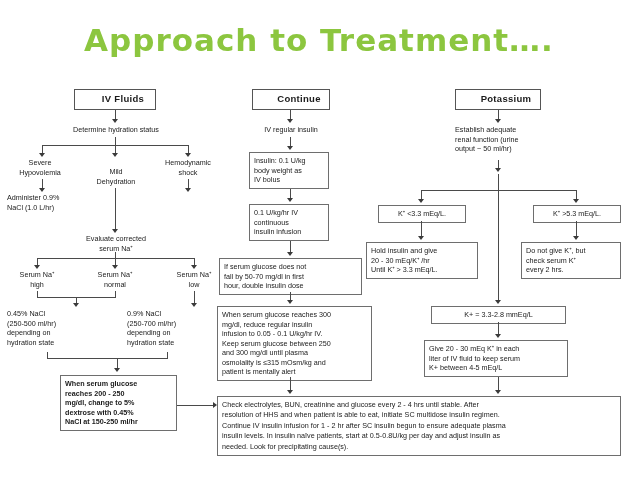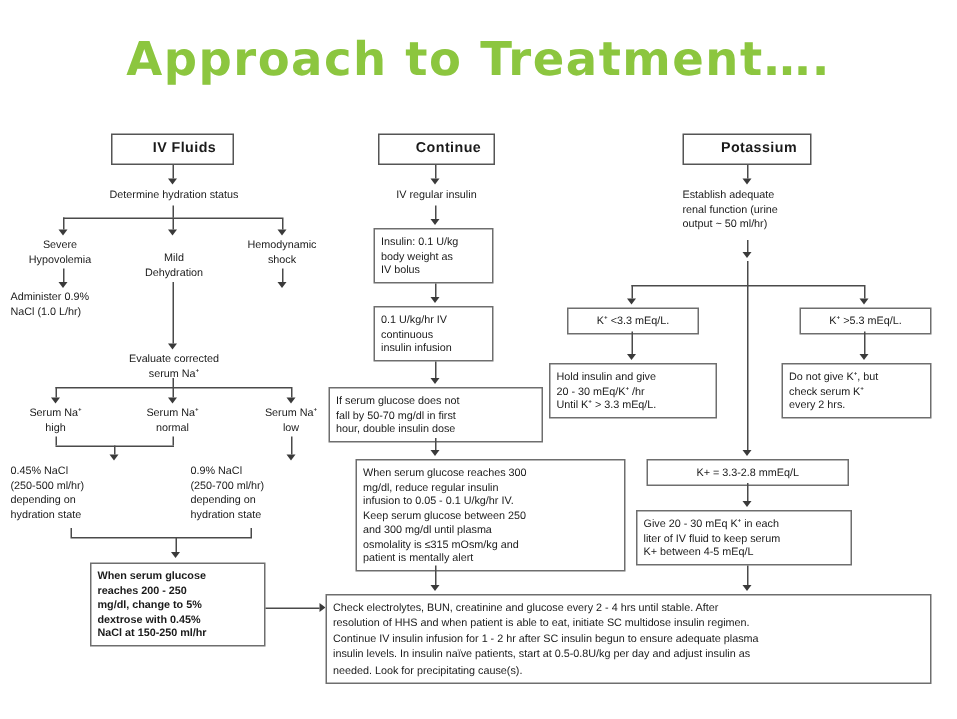--- a/index.html
+++ b/index.html
@@ -191,21 +191,21 @@
   <div class="vline" style="left:290px; top:241px; height:11px;"></div>
   <div class="arrowdn" style="left:287px; top:252px;"></div>
 
   <div class="node boxed lft" style="left:219px; top:258px; width:143px;">If serum glucose does not
 fall by 50-70 mg/dl in first
 hour, double insulin dose</div>
 
   <div class="vline" style="left:290px; top:292px; height:8px;"></div>
   <div class="arrowdn" style="left:287px; top:300px;"></div>
 
-  <div class="node boxed lft" style="left:217px; top:306px; width:180px;margin-left:20px;">When serum glucose reaches 300
+  <div class="node boxed lft" style="left:217px; top:306px; width:155px;">When serum glucose reaches 300
 mg/dl, reduce regular insulin
 infusion to 0.05 - 0.1 U/kg/hr IV.
 Keep serum glucose between 250
 and 300 mg/dl until plasma
 osmolality is  ≤315 mOsm/kg and
 patient is mentally alert</div>
 
   <div class="vline" style="left:290px; top:377px; height:13px;"></div>
   <div class="arrowdn" style="left:287px; top:390px;"></div>
 

